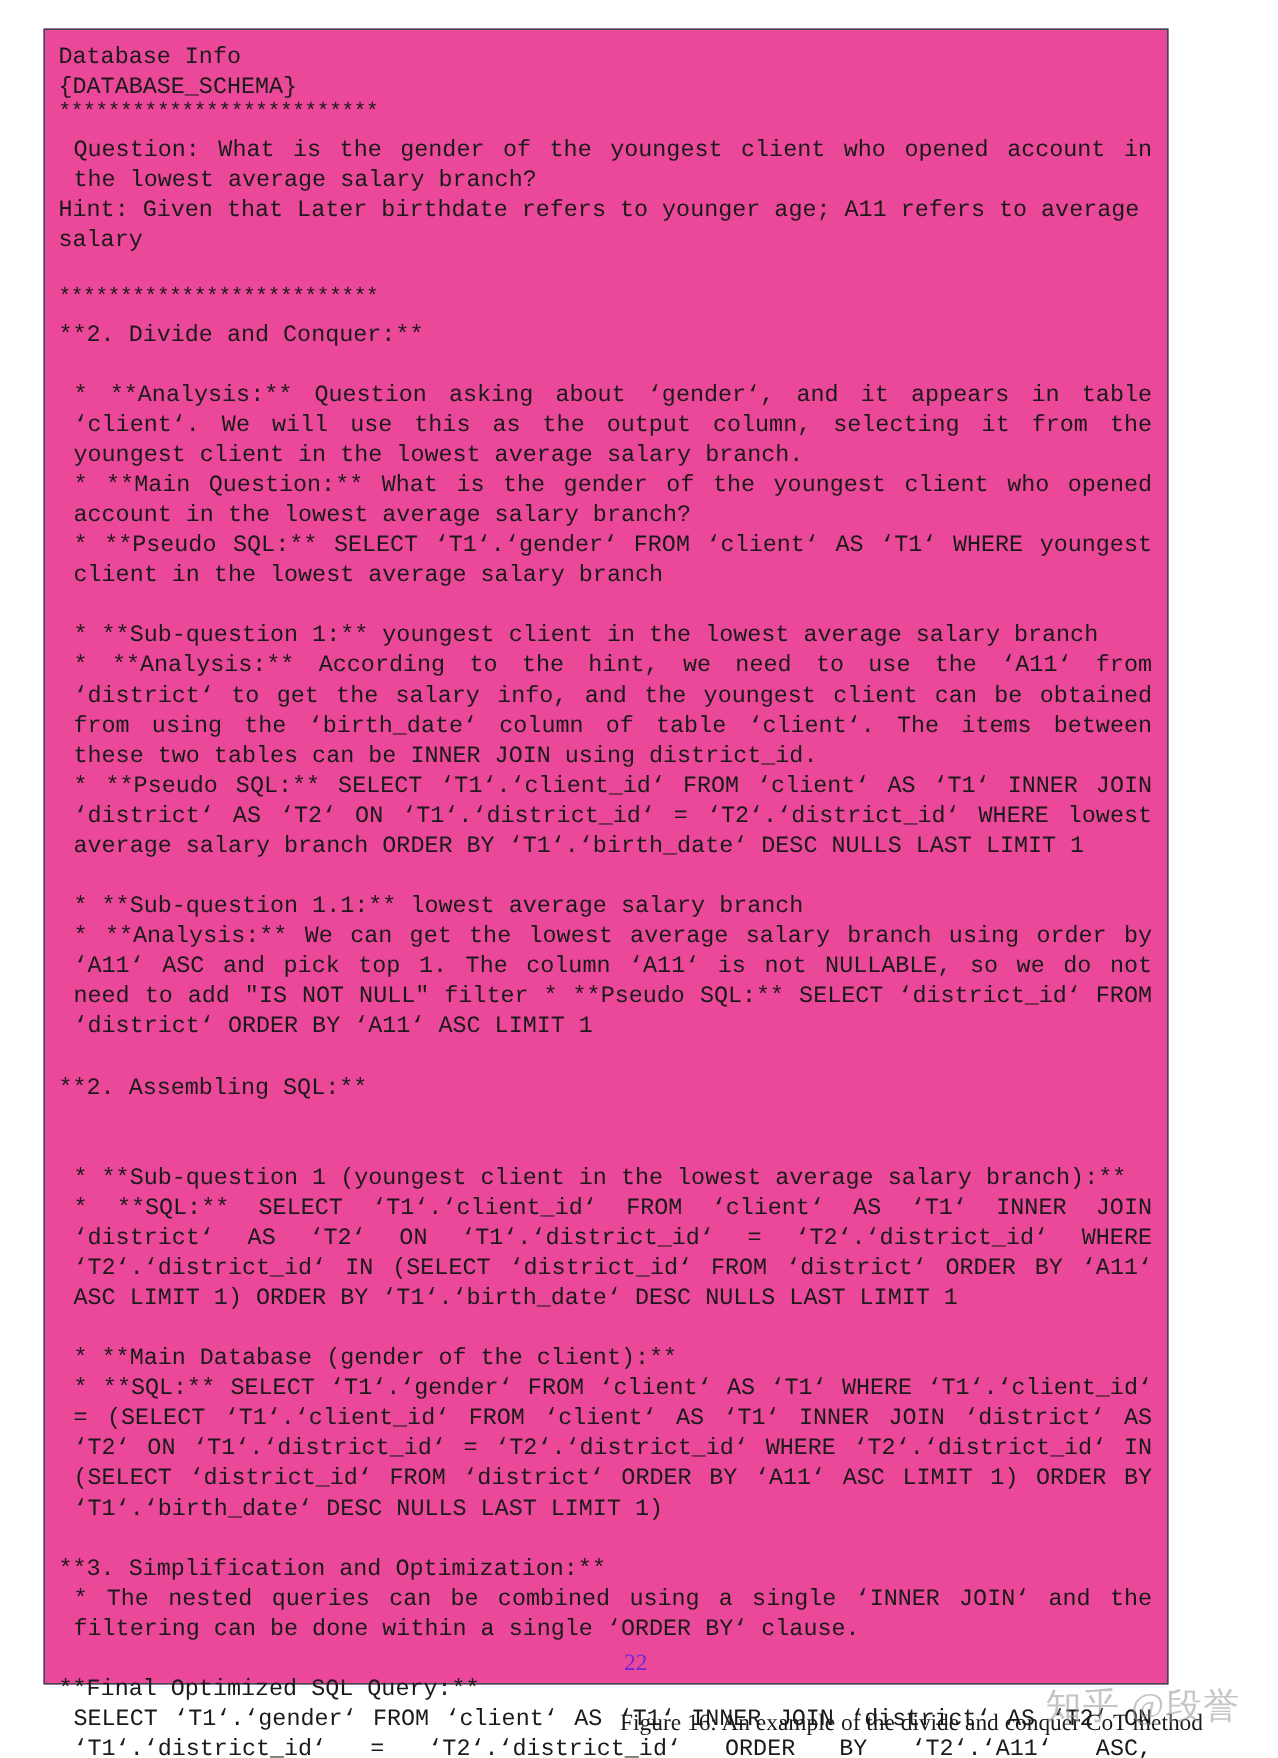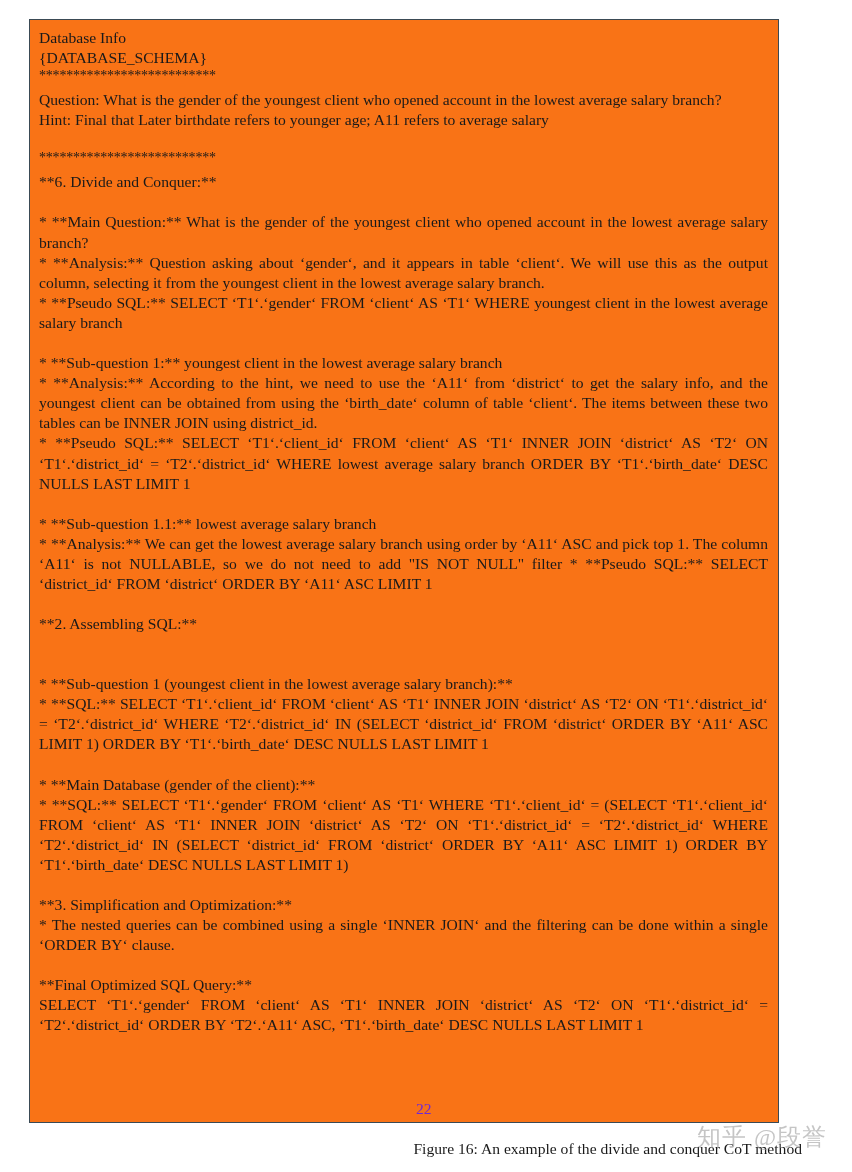--- a/index.html
+++ b/index.html
@@ -15,35 +15,36 @@
       font-family: "DejaVu Serif", "Liberation Serif", serif;
       color: #1a1a1a;
     }
     .prompt-box {
       position: absolute;
       left: 29px;
       top: 19px;
       width: 750px;
       height: 1104px;
       box-sizing: border-box;
-      background: #f97316;
+      background: #ec4899;
       border: 1.5px solid #3a4a55;
       padding: 8px 10px 0 9px;
-      font-family: Liberation Serif, serif;
+      font-family: Liberation Mono, monospace;
       font-size: 15.6px;
       line-height: 20.1px;
     }
     .line {
       display: block;
       white-space: pre-wrap;
     }
     .just {
       display: block;
       text-align: justify;
       text-align-last: left;
+      margin-left: 10px;
     }
     .stars {
       display: block;
       letter-spacing: -0.2px;
       font-size: 14px;
       line-height: 15px;
       height: 16px;
     }
     .gap-s { display: block; height: 6px; }
     .gap { display: block; height: 20px; }
@@ -81,29 +82,29 @@
   </style>
 </head>
 <body>
 
 <div class="prompt-box">
   <span class="line">Database Info</span>
   <span class="line">{DATABASE_SCHEMA}</span>
   <span class="stars">**************************</span>
   <span class="gap-s"></span>
   <span class="just">Question: What is the gender of the youngest client who opened account in the lowest average salary branch?</span>
-  <span class="line">Hint: Final that Later birthdate refers to younger age; A11 refers to average salary</span>
+  <span class="line">Hint: Given that Later birthdate refers to younger age; A11 refers to average salary</span>
   <span class="gap"></span>
   <span class="stars">**************************</span>
   <span class="gap-s"></span>
-  <span class="line">**6. Divide and Conquer:**</span>
+  <span class="line">**2. Divide and Conquer:**</span>
   <span class="gap"></span>
 
+  <span class="just">* **Analysis:** Question asking about ‘gender‘, and it appears in table ‘client‘. We will use this as the output column, selecting it from the youngest client in the lowest average salary branch.</span>
   <span class="just">* **Main Question:** What is the gender of the youngest client who opened account in the lowest average salary branch?</span>
-  <span class="just">* **Analysis:** Question asking about ‘gender‘, and it appears in table ‘client‘. We will use this as the output column, selecting it from the youngest client in the lowest average salary branch.</span>
   <span class="just">* **Pseudo SQL:** SELECT ‘T1‘.‘gender‘ FROM ‘client‘ AS ‘T1‘ WHERE youngest client in the lowest average salary branch</span>
   <span class="gap"></span>
 
   <span class="just">* **Sub-question 1:** youngest client in the lowest average salary branch</span>
   <span class="just">* **Analysis:** According to the hint, we need to use the ‘A11‘ from ‘district‘ to get the salary info, and the youngest client can be obtained from using the ‘birth_date‘ column of table ‘client‘. The items between these two tables can be INNER JOIN using district_id.</span>
   <span class="just">* **Pseudo SQL:** SELECT ‘T1‘.‘client_id‘ FROM ‘client‘ AS ‘T1‘ INNER JOIN ‘district‘ AS ‘T2‘ ON ‘T1‘.‘district_id‘ = ‘T2‘.‘district_id‘ WHERE lowest average salary branch ORDER BY ‘T1‘.‘birth_date‘ DESC NULLS LAST LIMIT 1</span>
   <span class="gap"></span>
 
   <span class="just">* **Sub-question 1.1:** lowest average salary branch</span>
   <span class="just">* **Analysis:** We can get the lowest average salary branch using order by ‘A11‘ ASC and pick top 1. The column ‘A11‘ is not NULLABLE, so we do not need to add "IS NOT NULL" filter * **Pseudo SQL:** SELECT ‘district_id‘ FROM ‘district‘ ORDER BY ‘A11‘ ASC LIMIT 1</span>

